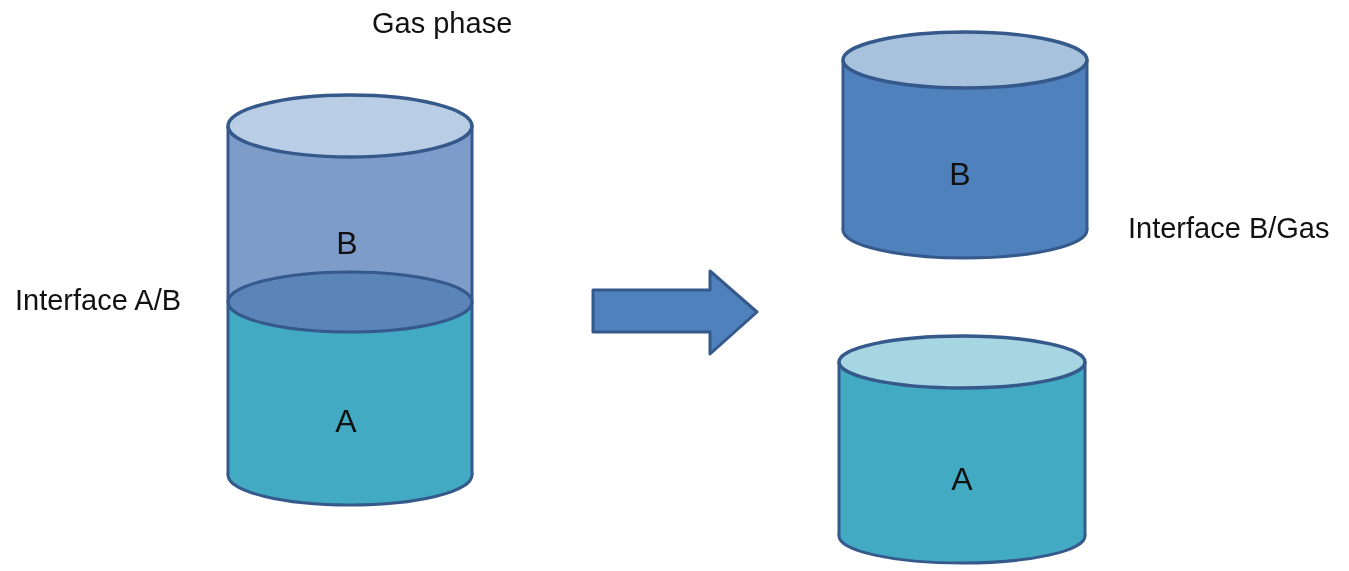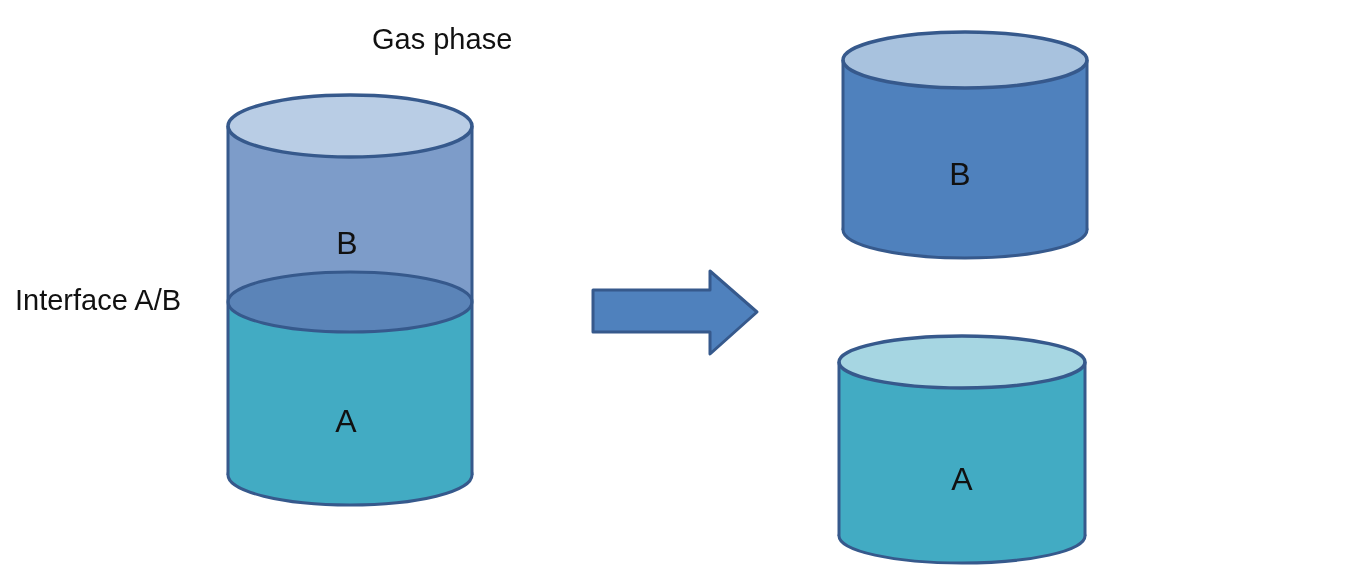--- a/index.html
+++ b/index.html
@@ -59,24 +59,25 @@
 
     <g>
       <ellipse cx="962" cy="536" rx="123" ry="27" class="outl" fill="#42abc3" stroke="#36598c"></ellipse>
       <rect x="839" y="362" width="246" height="174" class="nostroke" fill="#42abc3"></rect>
       <ellipse cx="962" cy="362" rx="123" ry="26" class="outl-thick" fill="#a6d6e2" stroke="#36598c"></ellipse>
       <line x1="839" y1="362" x2="839" y2="536" class="outl" stroke="#36598c"></line>
       <line x1="1085" y1="362" x2="1085" y2="536" class="outl" stroke="#36598c"></line>
     </g>
   </svg>
 
-  <div class="label" style="left:372px; top:24px;">Gas phase</div>
+  <div class="label" style="left:372px; top:8px;">Gas phase</div>
 
   <div class="label" style="left:15px; top:285px;">Interface A/B</div>
 
+  <div class="label" style="left:1128px; top:213px;">Interface B/Gas</div>
 
 
   <div class="phase-letter" style="left:347px; top:243px;">B</div>
 
   <div class="phase-letter" style="left:346px; top:421px;">A</div>
 
   <div class="phase-letter" style="left:960px; top:174px;">B</div>
 
   <div class="phase-letter" style="left:962px; top:479px;">A</div>
 

